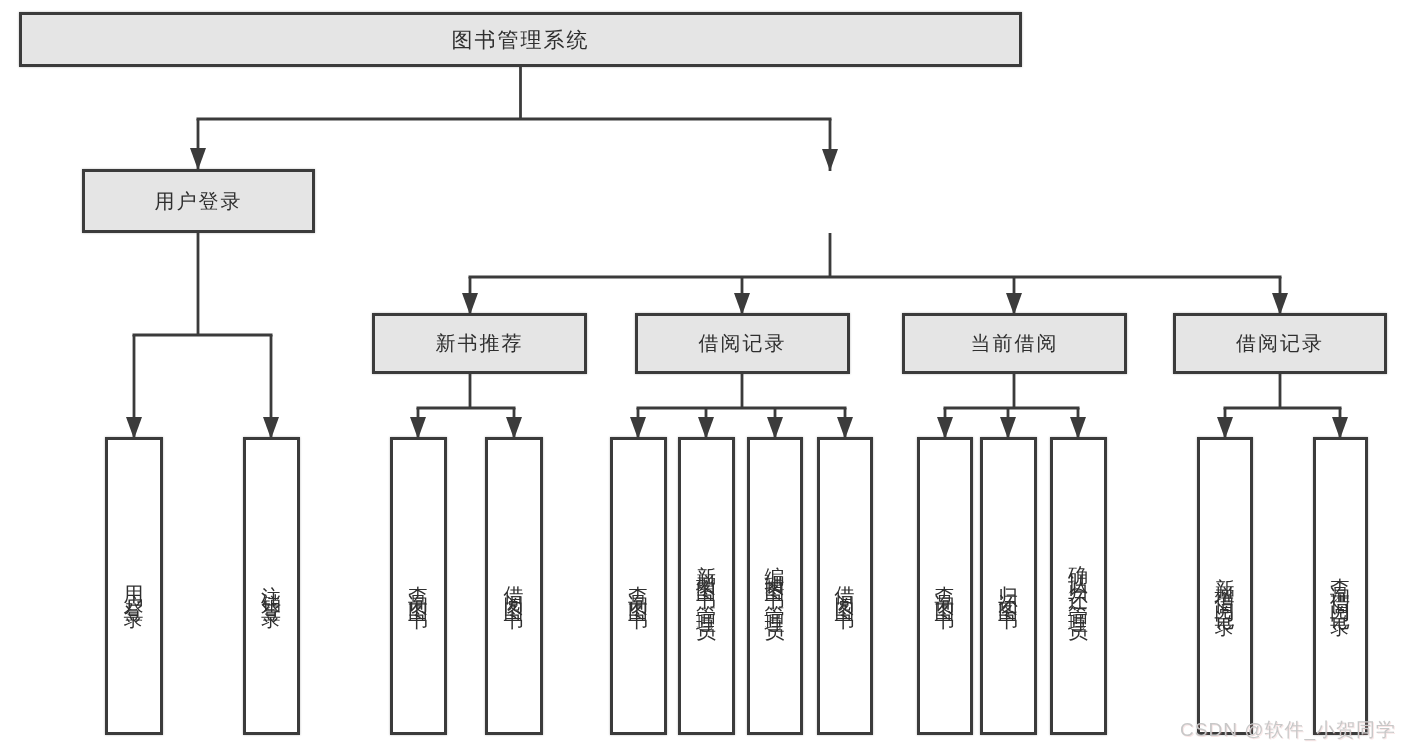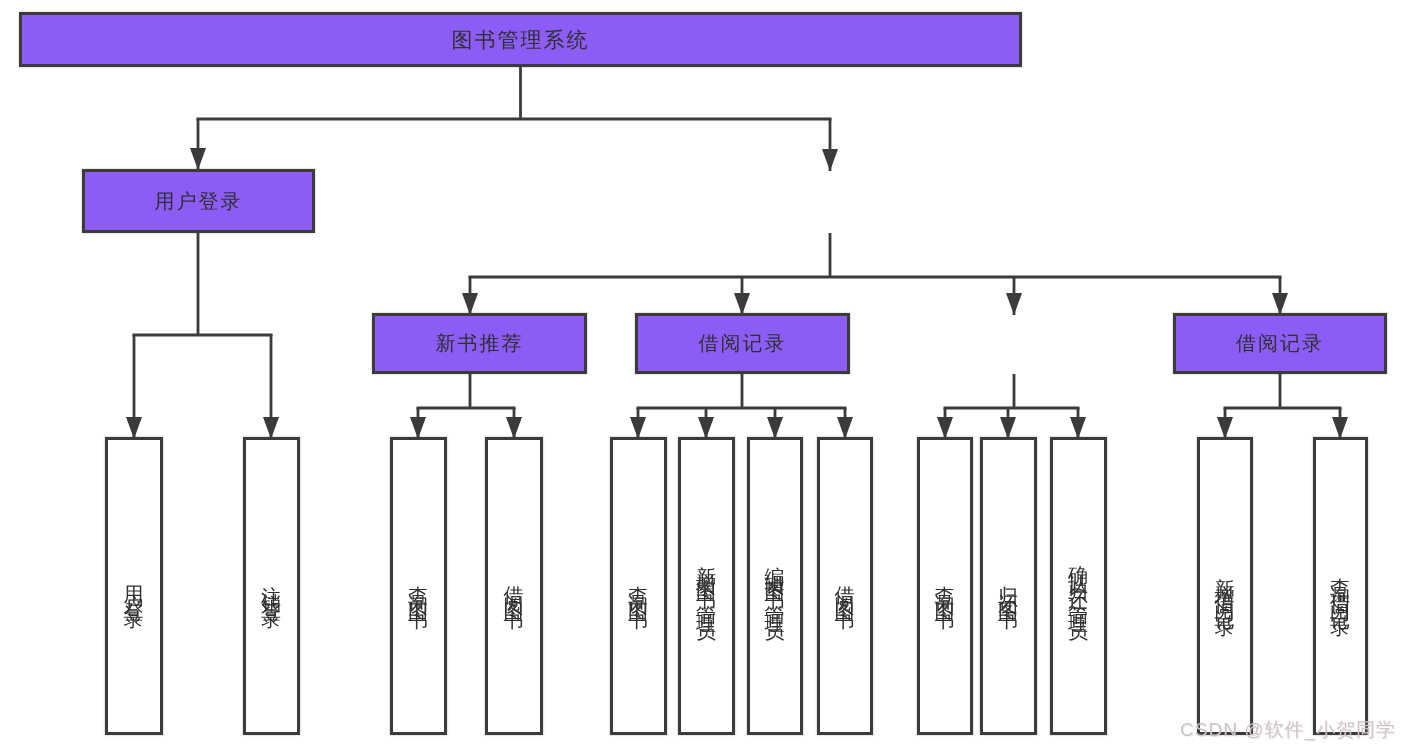--- a/index.html
+++ b/index.html
@@ -14,21 +14,21 @@
   }
   .wires {
     position: absolute;
     left: 0; top: 0;
     width: 1405px; height: 747px;
   }
   .wires line { stroke: #3b3b3b; stroke-width: 2.8; }
   .node {
     position: absolute;
     box-sizing: border-box;
-    background: #8b5cf6;
+    background: #e5e5e5;
     border: 3px solid #3b3b3b;
     display: flex;
     align-items: center;
     justify-content: center;
     box-shadow: 0 0 2px rgba(60,60,60,0.35);
     font-size: 20px;
     letter-spacing: 2px;
     white-space: nowrap;
     font-family: Liberation Serif, serif;
   }
@@ -115,20 +115,21 @@
     <line x1="1225" y1="408" x2="1225" y2="439" marker-end="url(#arrow)"></line>
     <line x1="1340" y1="408" x2="1340" y2="439" marker-end="url(#arrow)"></line>
   </svg>
 
   <div class="node root" style="left:19px; top:12px; width:1003px; height:55px;">图书管理系统</div>
 
   <div class="node" style="left:82px; top:169px; width:233px; height:64px;">用户登录</div>
 
   <div class="node" style="left:372px; top:313px; width:215px; height:61px;">新书推荐</div>
   <div class="node" style="left:635px; top:313px; width:215px; height:61px;">借阅记录</div>
+  <div class="node" style="left:902px; top:313px; width:225px; height:61px;">当前借阅</div>
   <div class="node" style="left:1173px; top:313px; width:214px; height:61px;">借阅记录</div>
 
   <div class="leaf" style="left:105px; width:58px;">
     <span class="vtext">用户登录</span>
   </div>
   <div class="leaf" style="left:243px; width:57px;">
     <span class="vtext">注销登录</span>
   </div>
 
   <div class="leaf" style="left:390px; width:57px;">

